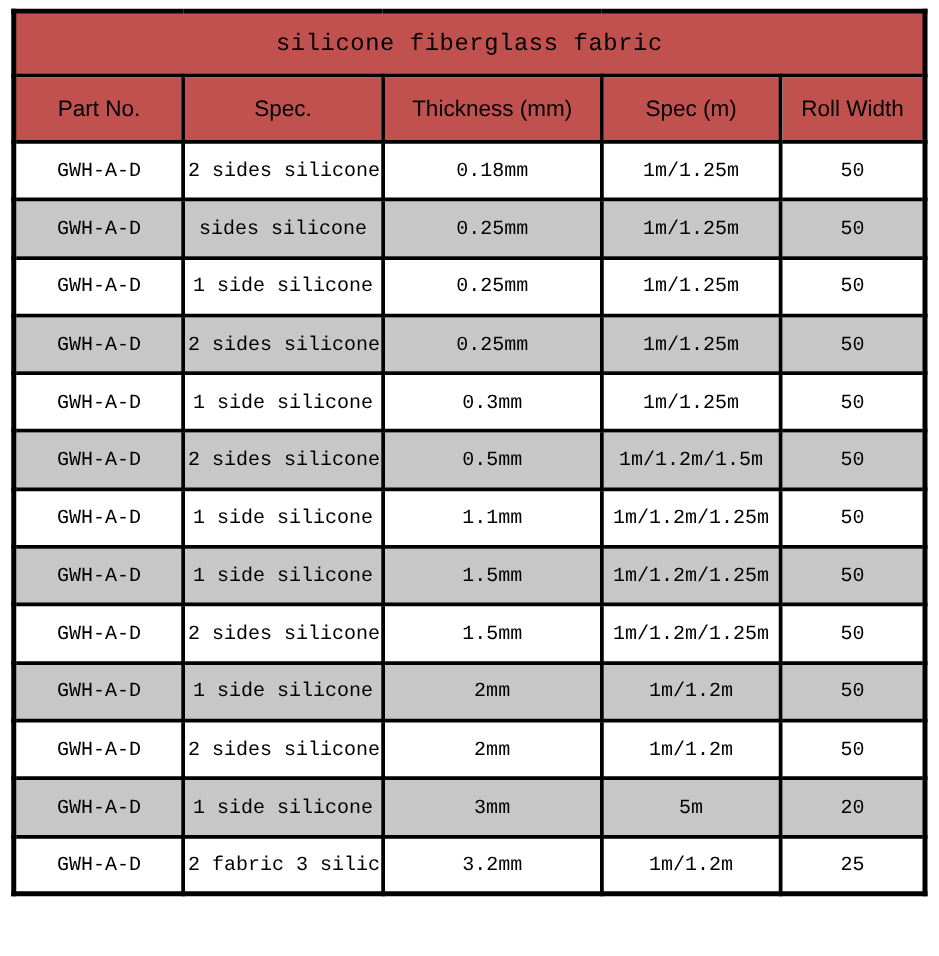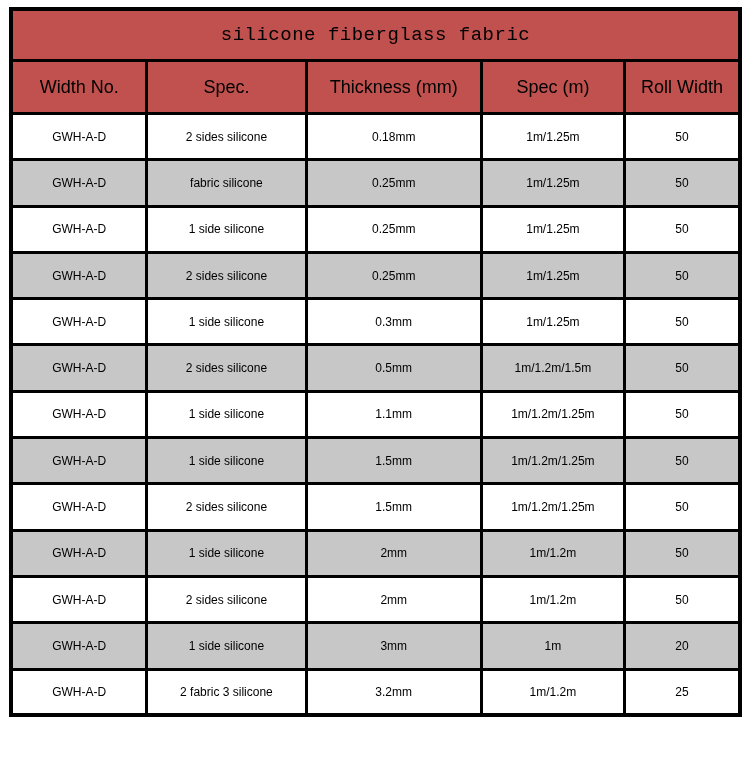--- a/index.html
+++ b/index.html
@@ -49,21 +49,22 @@
   tr.header-row th {
     height: 50px;
     background: var(--header-bg, #c0514e);
     font-size: 18px;
     font-weight: normal;
     color: var(--text, #000);
   }
   tbody tr {
     height: 46.3px;
     background: var(--row-bg, #fff);
-    font-size: 12px;
+    font-size: 16px;
+    font-family: Liberation Mono, monospace;
   }
   tbody tr:nth-child(even) {
     background: var(--row-alt-bg, #c7c7c7);
   }
 </style>
 </head>
 <body>
 
 <div class="page">
   <table class="spec-table">
@@ -72,38 +73,38 @@
       <col class="col-spec">
       <col class="col-thick">
       <col class="col-width">
       <col class="col-roll">
     </colgroup>
     <thead>
       <tr class="title-row">
         <th colspan="5">silicone fiberglass fabric</th>
       </tr>
       <tr class="header-row">
-        <th>Width No.</th>
+        <th>Part No.</th>
         <th>Spec.</th>
         <th>Thickness (mm)</th>
         <th>Spec (m)</th>
         <th>Roll Width</th>
       </tr>
     </thead>
     <tbody>
         <tr>
           <td>GWH-A-D</td>
           <td>2 sides silicone</td>
           <td>0.18mm</td>
           <td>1m/1.25m</td>
           <td>50</td>
         </tr>
         <tr>
           <td>GWH-A-D</td>
-          <td>fabric silicone</td>
+          <td>sides silicone</td>
           <td>0.25mm</td>
           <td>1m/1.25m</td>
           <td>50</td>
         </tr>
         <tr>
           <td>GWH-A-D</td>
           <td>1 side silicone</td>
           <td>0.25mm</td>
           <td>1m/1.25m</td>
           <td>50</td>
@@ -161,21 +162,21 @@
           <td>GWH-A-D</td>
           <td>2 sides silicone</td>
           <td>2mm</td>
           <td>1m/1.2m</td>
           <td>50</td>
         </tr>
         <tr>
           <td>GWH-A-D</td>
           <td>1 side silicone</td>
           <td>3mm</td>
-          <td>1m</td>
+          <td>5m</td>
           <td>20</td>
         </tr>
         <tr>
           <td>GWH-A-D</td>
           <td>2 fabric 3 silicone</td>
           <td>3.2mm</td>
           <td>1m/1.2m</td>
           <td>25</td>
         </tr>
       </tbody>

